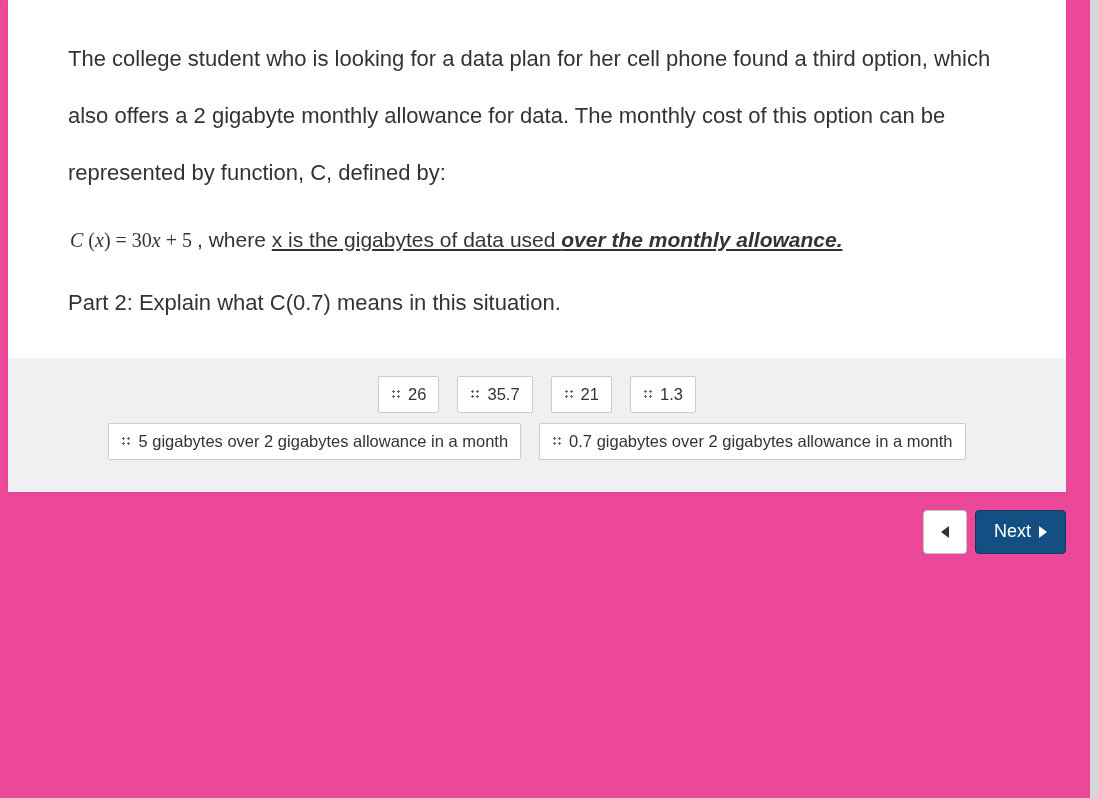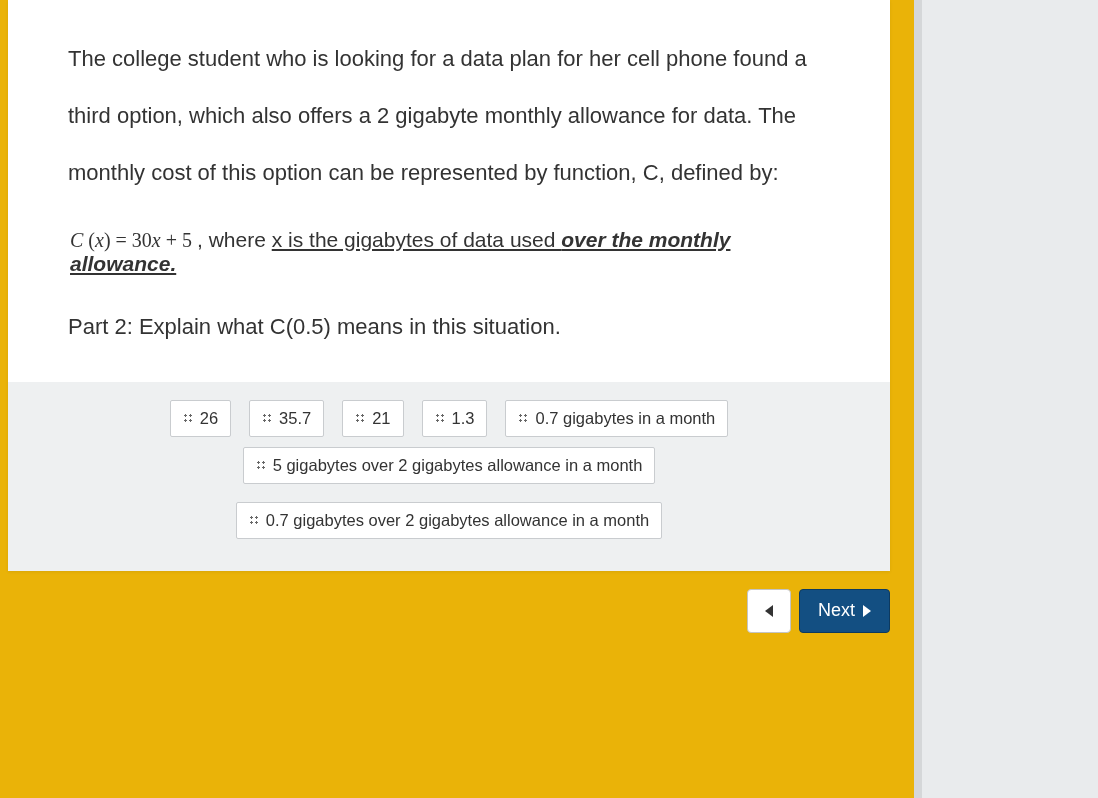--- a/index.html
+++ b/index.html
@@ -4,23 +4,23 @@
 <style>
   * { box-sizing: border-box; }
   body {
     margin: 0;
     padding: 0;
     background: #e9ebed;
     font-family: "Helvetica Neue", Helvetica, Arial, sans-serif;
     color: #333;
   }
   .page {
-    width: 922px;
+    width: 1098px;
     height: 798px;
-    background: #eab308;
+    background: #ec4899;
     position: relative;
     padding-right: 12px;
   }
   .page::after {
     content: "";
     position: absolute;
     top: 0;
     right: 0;
     width: 8px;
     height: 100%;
@@ -161,44 +161,40 @@
   <div class="card">
 
     <div class="problem-text">The college student who is looking for a data plan for her cell phone found a third option, which also offers a 2 gigabyte monthly allowance for data. The monthly cost of this option can be represented by function, C, defined by:</div>
 
     <div class="formula-line">
       <span class="formula">
         <span>C</span><span class="plain"> (</span><span>x</span><span class="plain">) = 30</span><span>x</span><span class="plain"> + 5</span>
       </span><span>, where </span><span class="underlined"><span>x is the gigabytes of data used </span><span class="bold-italic">over the monthly allowance.</span></span>
     </div>
 
-    <div class="part-line">Part 2: Explain what C(0.5) means in this situation.</div>
+    <div class="part-line">Part 2: Explain what C(0.7) means in this situation.</div>
 
 
     <div class="tile-tray">
       <div class="tile-row">
         <div class="tile">
             <span class="grip"></span>
             <span>26</span>
           </div>
         <div class="tile">
             <span class="grip"></span>
             <span>35.7</span>
           </div>
         <div class="tile">
             <span class="grip"></span>
             <span>21</span>
           </div>
         <div class="tile">
             <span class="grip"></span>
             <span>1.3</span>
-          </div>
-        <div class="tile">
-            <span class="grip"></span>
-            <span>0.7 gigabytes in a month</span>
           </div>
       </div>
       <div class="tile-row">
         <div class="tile">
             <span class="grip"></span>
             <span>5 gigabytes over 2 gigabytes allowance in a month</span>
           </div>
         <div class="tile">
             <span class="grip"></span>
             <span>0.7 gigabytes over 2 gigabytes allowance in a month</span>

